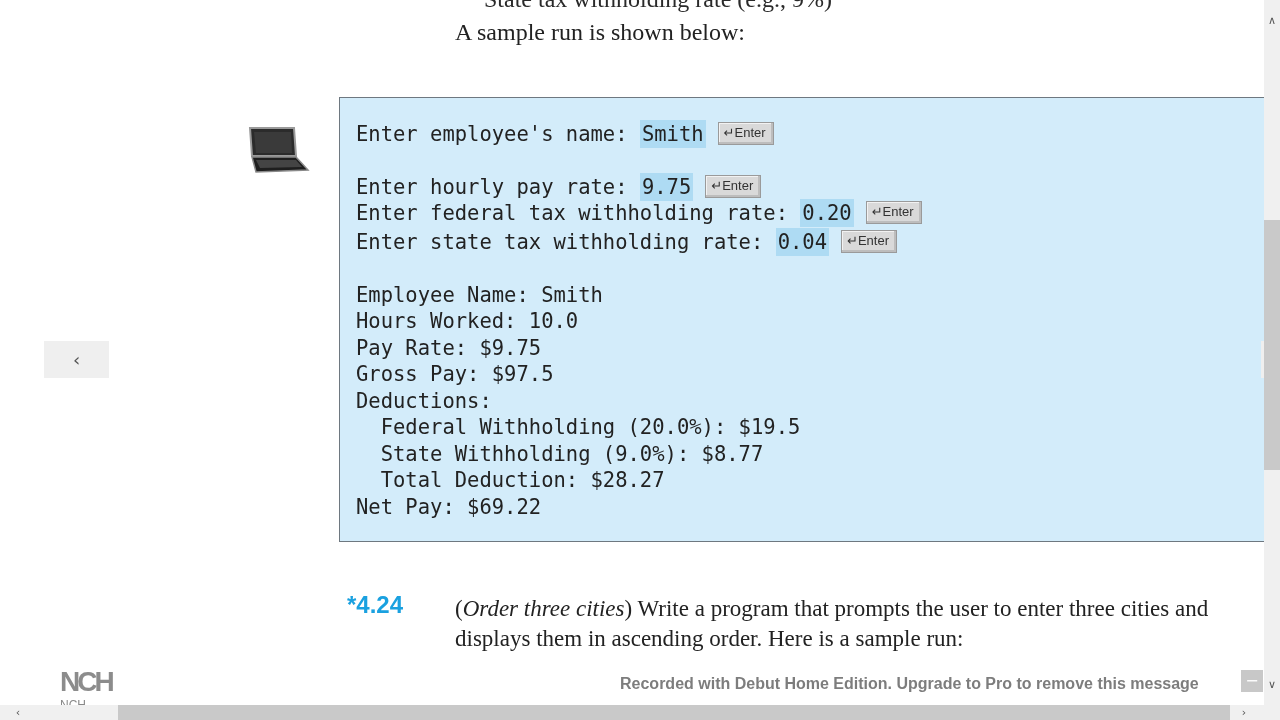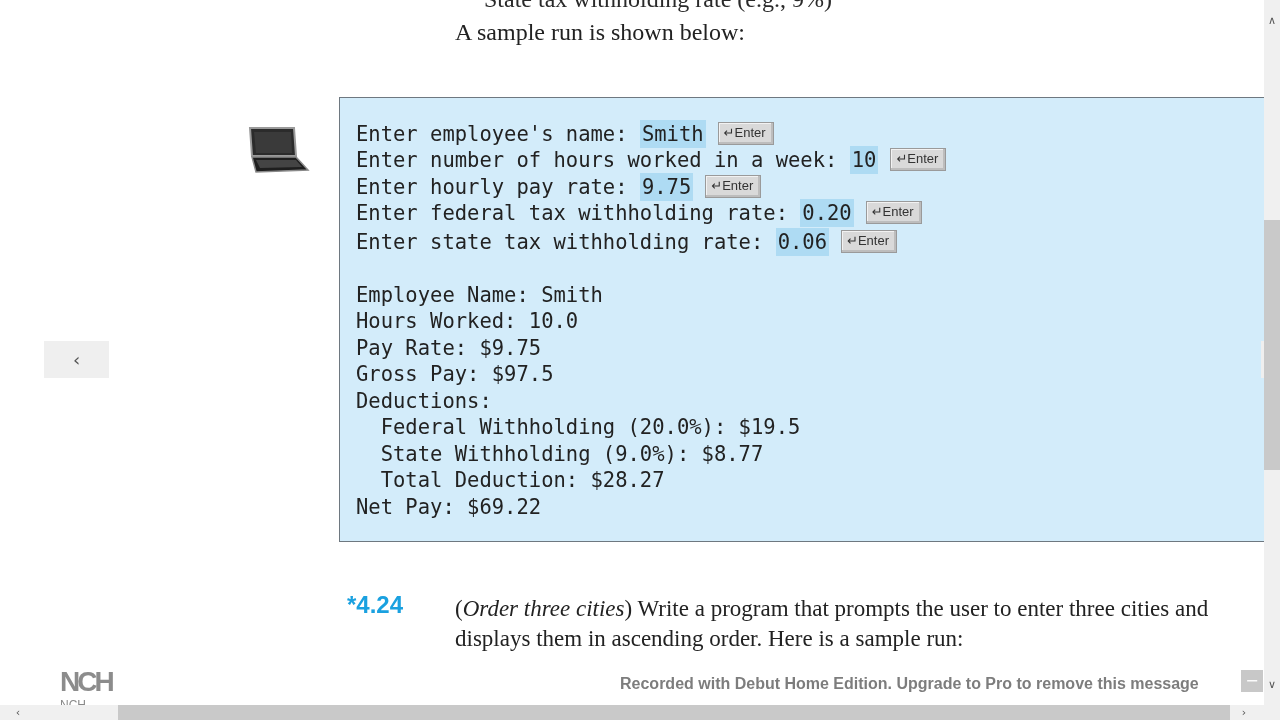--- a/index.html
+++ b/index.html
@@ -102,24 +102,23 @@
 
   <svg class="laptop" viewBox="0 0 66 52">
     <polygon points="6,4 50,4 52,32 8,32" fill="#2b2b2b" stroke="#9a9a9a" stroke-width="2"></polygon>
     <polygon points="10,8 47,8 48,29 12,29" fill="#3a3a3a"></polygon>
     <polygon points="8,33 52,33 64,46 12,48" fill="#1e1e1e" stroke="#8a8a8a" stroke-width="1.5"></polygon>
     <polygon points="12,36 52,36 58,43 16,44" fill="#444"></polygon>
   </svg>
 
   <div class="run-box">
     <div class="line" style="top:23px;"><span>Enter employee's name: </span><span class="hl">Smith</span><span class="enter-key">↵Enter</span></div>
-    <div class="line" style="top:49px;"><span>Enter number of hours worked in a week: </span><span class="hl">10</span><span class="enter-key">↵Enter</span></div>
     <div class="line" style="top:76px;"><span>Enter hourly pay rate: </span><span class="hl">9.75</span><span class="enter-key">↵Enter</span></div>
     <div class="line" style="top:102px;"><span>Enter federal tax withholding rate: </span><span class="hl">0.20</span><span class="enter-key">↵Enter</span></div>
-    <div class="line" style="top:131px;"><span>Enter state tax withholding rate: </span><span class="hl">0.06</span><span class="enter-key">↵Enter</span></div>
+    <div class="line" style="top:131px;"><span>Enter state tax withholding rate: </span><span class="hl">0.04</span><span class="enter-key">↵Enter</span></div>
 
     <div class="line" style="top:184px;">Employee Name: Smith</div>
     <div class="line" style="top:210px;">Hours Worked: 10.0</div>
     <div class="line" style="top:237px;">Pay Rate: $9.75</div>
     <div class="line" style="top:263px;">Gross Pay: $97.5</div>
     <div class="line" style="top:290px;">Deductions:</div>
     <div class="line" style="top:316px;text-align:right;">  Federal Withholding (20.0%): $19.5</div>
     <div class="line" style="top:343px;">  State Withholding (9.0%): $8.77</div>
     <div class="line" style="top:369px;">  Total Deduction: $28.27</div>
     <div class="line" style="top:396px;">Net Pay: $69.22</div>

